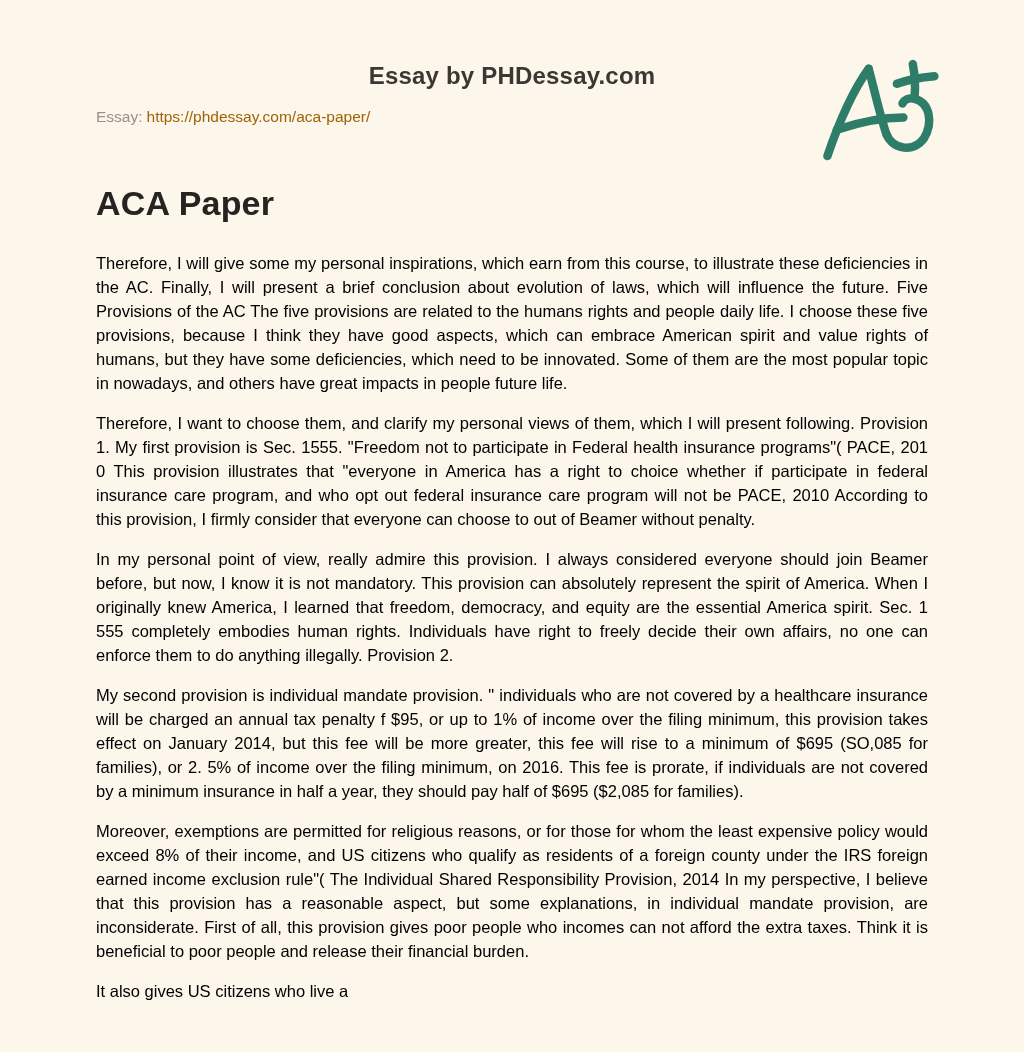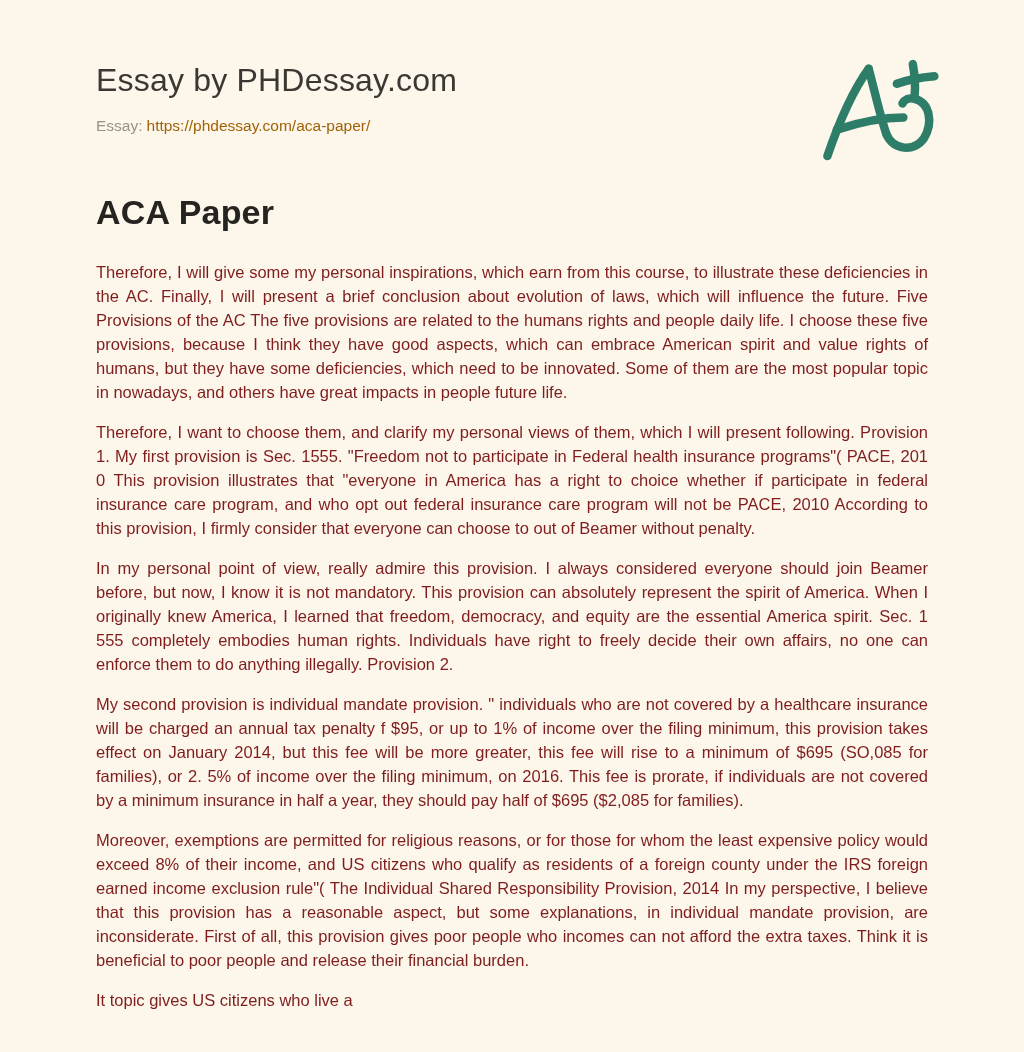--- a/index.html
+++ b/index.html
@@ -16,25 +16,26 @@
     position: relative;
     width: 1024px;
     height: 1052px;
     padding: 62px 96px 0 96px;
   }
   .doc-header {
     position: relative;
     margin-bottom: 58px;
   }
   .doc-header-title {
-    font-size: 32px;
-    font-weight: normal;
+    font-size: 24px;
+    font-weight: bold;
     color: #3b3833;
     letter-spacing: 0.2px;
     margin-bottom: 18px;
+    text-align: center;
   }
   .source-line {
     font-size: 15.5px;
     color: #97928a;
   }
   .source-line a {
     color: #a16207;
     text-decoration: none;
     margin-left: 4px;
   }
@@ -49,21 +50,21 @@
   .article-title {
     font-size: 34px;
     font-weight: bold;
     color: #262420;
     letter-spacing: 0.2px;
     margin-bottom: 28px;
   }
   .article-body p {
     font-size: 16.5px;
     line-height: 24px;
-    color: #7f1d1d;
+    color: #000000;
     text-align: justify;
     margin-bottom: 16px;
   }
 </style>
 </head>
 <body>
 
 <div class="page">
 
   <div class="doc-header">
@@ -93,16 +94,16 @@
   </div>
 
   <h1 class="article-title">ACA Paper</h1>
 
   <div class="article-body">
     <p>Therefore, I will give some my personal inspirations, which earn from this course, to illustrate these deficiencies in the AC. Finally, I will present a brief conclusion about evolution of laws, which will influence the future. Five Provisions of the AC The five provisions are related to the humans rights and people daily life. I choose these five provisions, because I think they have good aspects, which can embrace American spirit and value rights of humans, but they have some deficiencies, which need to be innovated. Some of them are the most popular topic in nowadays, and others have great impacts in people future life.</p>
     <p>Therefore, I want to choose them, and clarify my personal views of them, which I will present following. Provision 1. My first provision is Sec. 1555. "Freedom not to participate in Federal health insurance programs"( PACE, 201 0 This provision illustrates that "everyone in America has a right to choice whether if participate in federal insurance care program, and who opt out federal insurance care program will not be PACE, 2010 According to this provision, I firmly consider that everyone can choose to out of Beamer without penalty.</p>
     <p>In my personal point of view, really admire this provision. I always considered everyone should join Beamer before, but now, I know it is not mandatory. This provision can absolutely represent the spirit of America. When I originally knew America, I learned that freedom, democracy, and equity are the essential America spirit. Sec. 1 555 completely embodies human rights. Individuals have right to freely decide their own affairs, no one can enforce them to do anything illegally. Provision 2.</p>
     <p>My second provision is individual mandate provision. " individuals who are not covered by a healthcare insurance will be charged an annual tax penalty f $95, or up to 1% of income over the filing minimum, this provision takes effect on January 2014, but this fee will be more greater, this fee will rise to a minimum of $695 (SO,085 for families), or 2. 5% of income over the filing minimum, on 2016. This fee is prorate, if individuals are not covered by a minimum insurance in half a year, they should pay half of $695 ($2,085 for families).</p>
     <p>Moreover, exemptions are permitted for religious reasons, or for those for whom the least expensive policy would exceed 8% of their income, and US citizens who qualify as residents of a foreign county under the IRS foreign earned income exclusion rule"( The Individual Shared Responsibility Provision, 2014 In my perspective, I believe that this provision has a reasonable aspect, but some explanations, in individual mandate provision, are inconsiderate. First of all, this provision gives poor people who incomes can not afford the extra taxes. Think it is beneficial to poor people and release their financial burden.</p>
-    <p>It topic gives US citizens who live a</p>
+    <p>It also gives US citizens who live a</p>
   </div>
 
 </div>
 
 </body></html>

